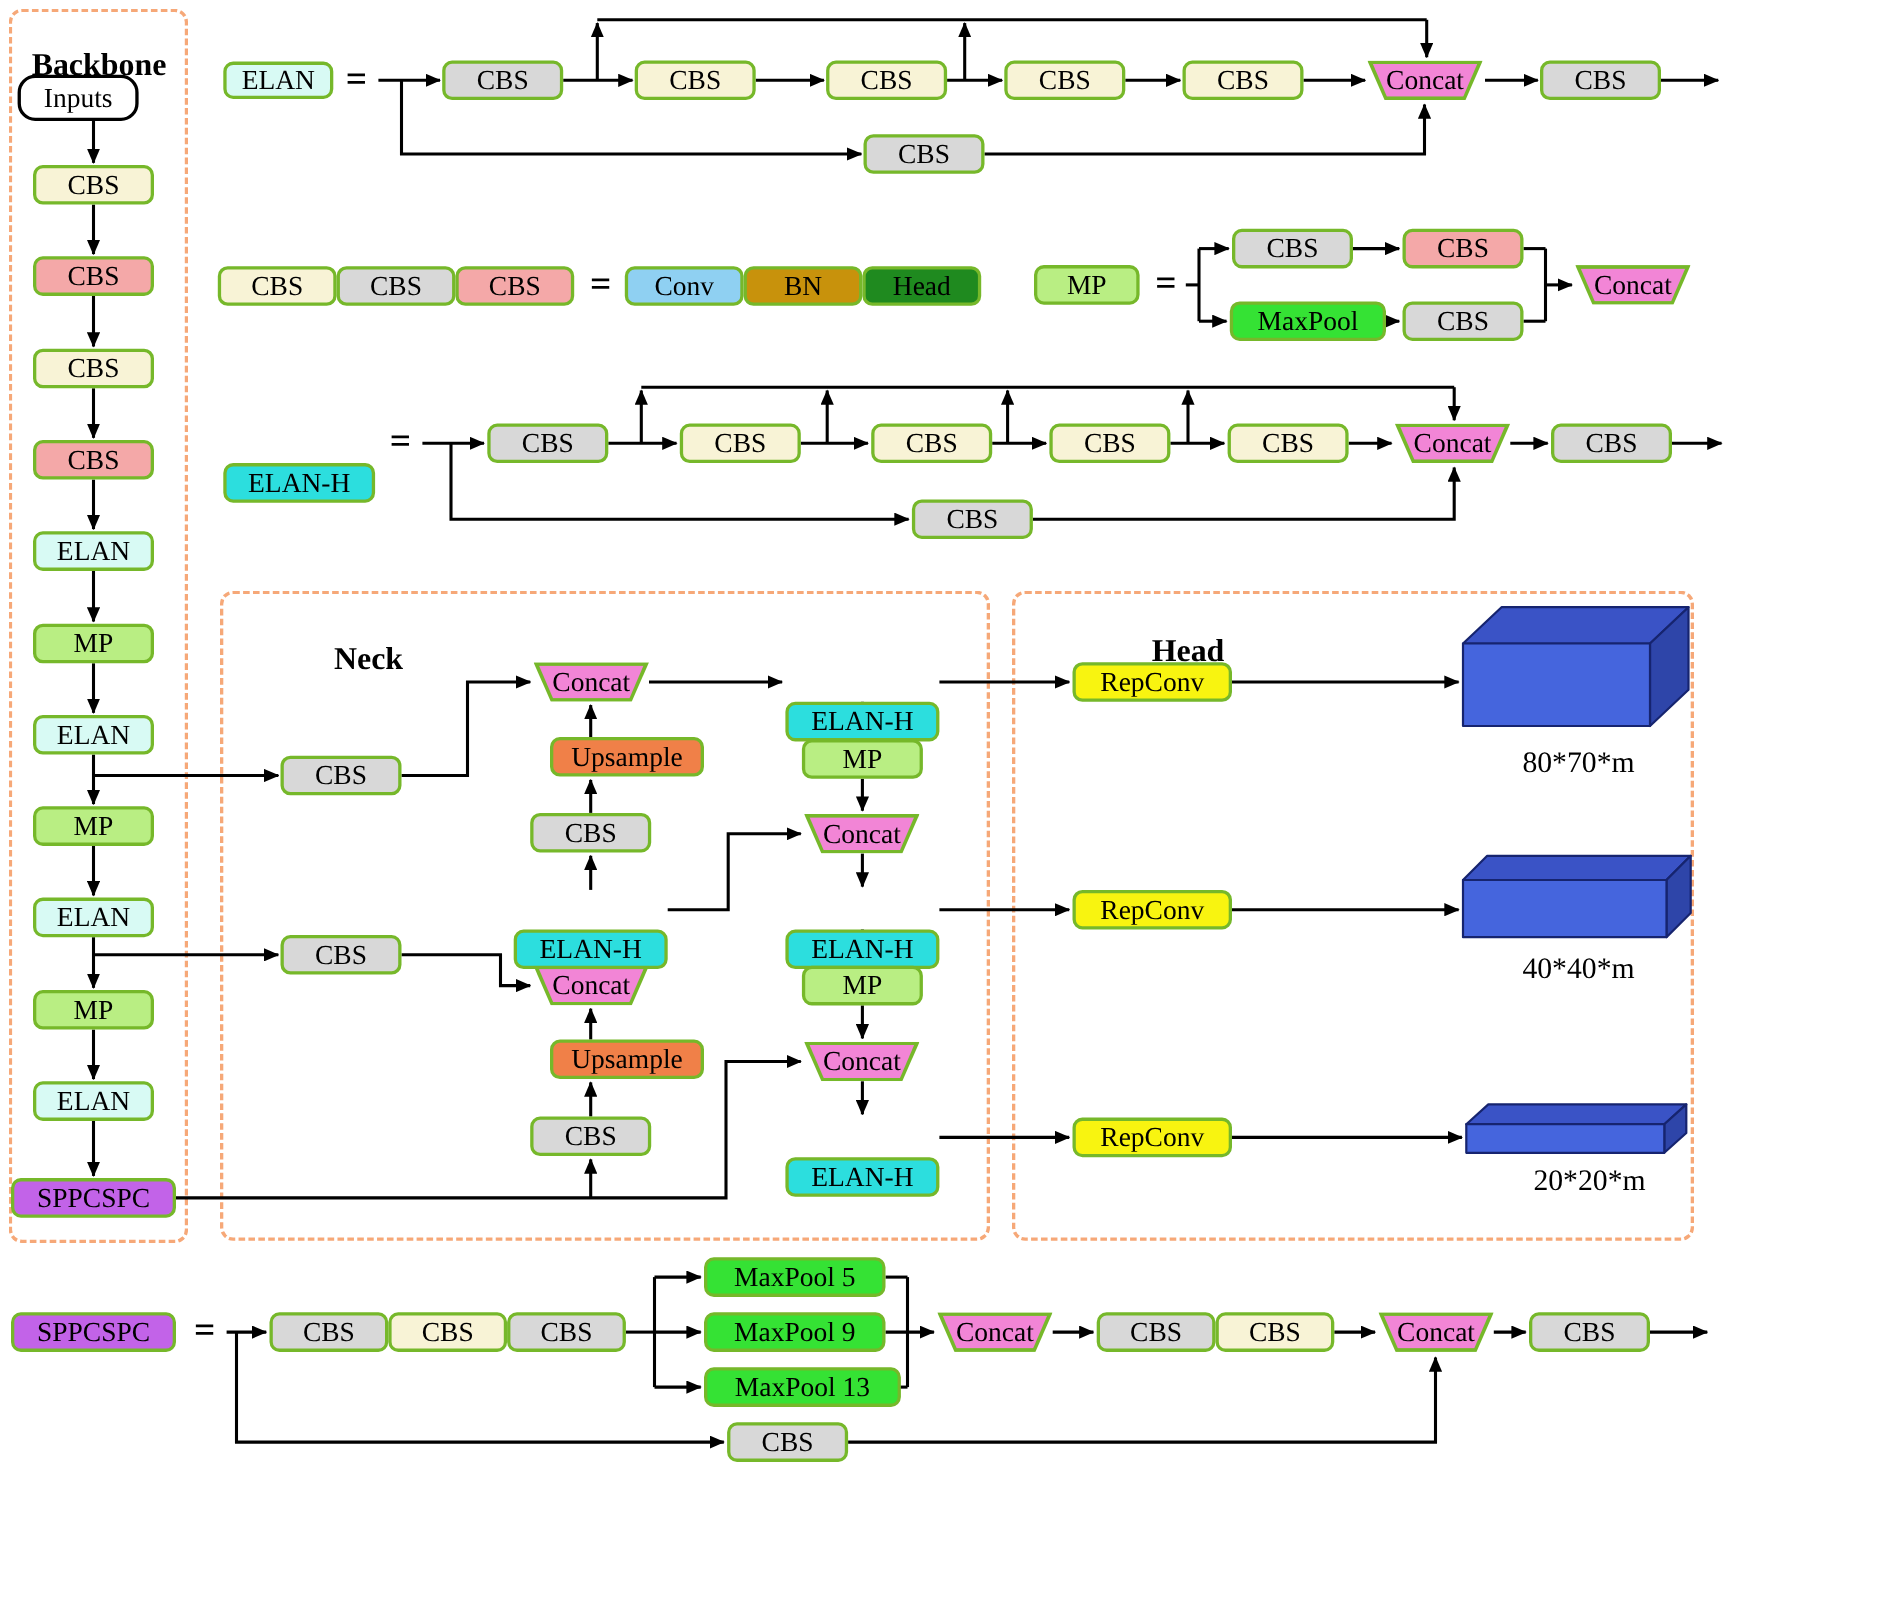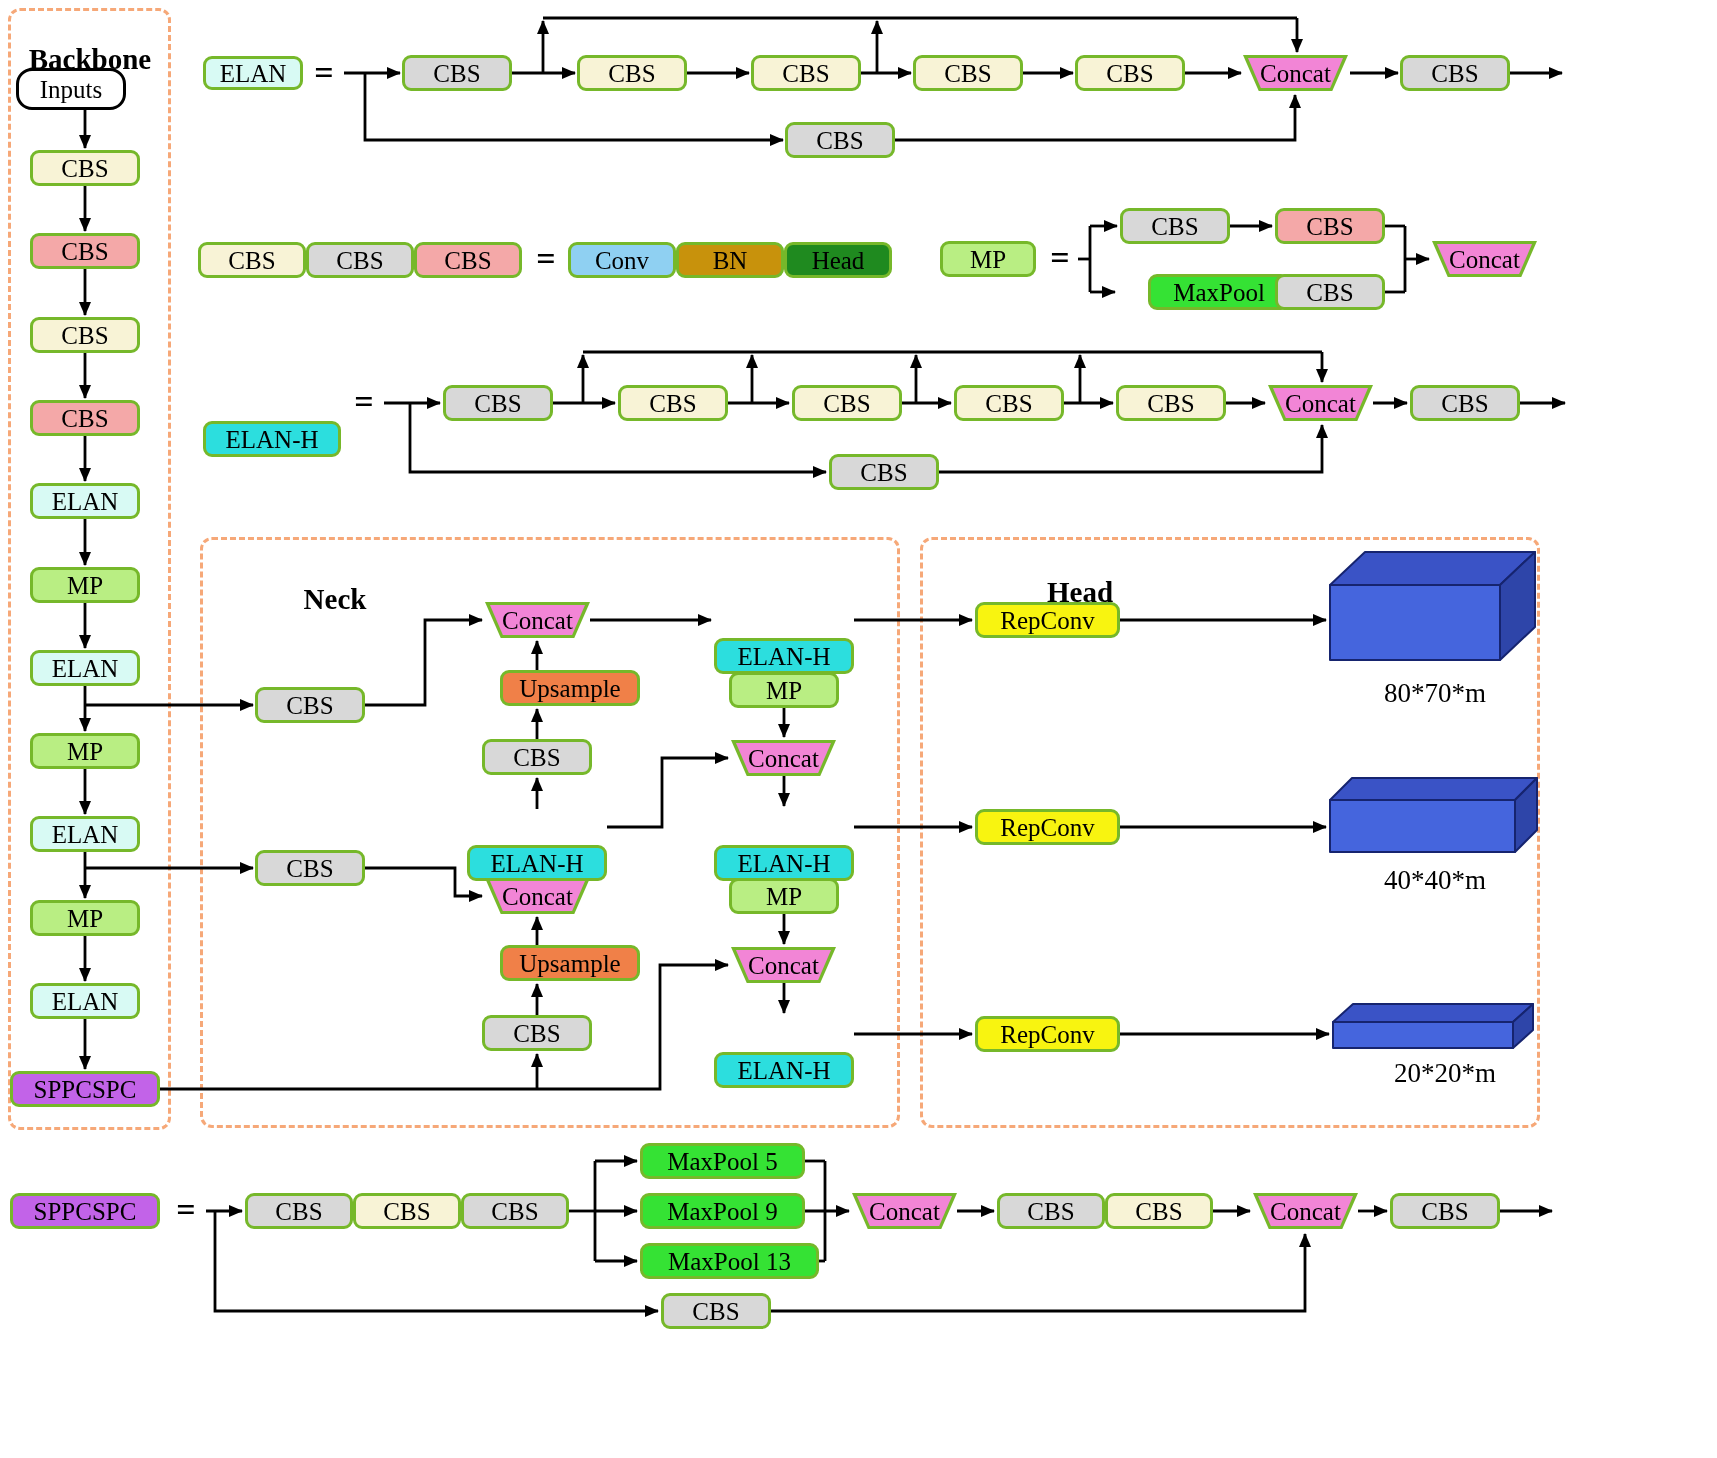--- a/index.html
+++ b/index.html
@@ -204,21 +204,21 @@
   <div class="n pinkbox" style="left:414px;top:242px;width:108px;height:36px;">CBS</div>
   <div class="eq" style="left:528px;top:240px;">=</div>
   <div class="n bluebox" style="left:568px;top:242px;width:108px;height:36px;">Conv</div>
   <div class="n bnbox" style="left:676px;top:242px;width:108px;height:36px;">BN</div>
   <div class="n silubox" style="left:784px;top:242px;width:108px;height:36px;">Head</div>
 
   <div class="n mpbox" style="left:940px;top:241px;width:96px;height:36px;">MP</div>
   <div class="eq" style="left:1042px;top:239px;">=</div>
   <div class="n gray" style="left:1120px;top:208px;width:110px;height:36px;">CBS</div>
   <div class="n pinkbox" style="left:1275px;top:208px;width:110px;height:36px;">CBS</div>
-  <div class="n greenbox" style="left:1148px;top:274px;width:142px;height:36px;">MaxPool</div>
+  <div class="n greenbox" style="left:1118px;top:274px;width:142px;height:36px;">MaxPool</div>
   <div class="n gray" style="left:1275px;top:274px;width:110px;height:36px;">CBS</div>
   <div class="trap" style="left:1432px;top:241px;width:105px;height:36px;">
     <div class="trap-i">Concat</div>
   </div>
 
   <div class="n cyan" style="left:203px;top:385px;width:138px;height:36px;">ELAN-H</div>
   <div class="eq" style="left:346px;top:383px;">=</div>
   <div class="n gray" style="left:443px;top:385px;width:110px;height:36px;">CBS</div>
   <div class="n cream" style="left:618px;top:385px;width:110px;height:36px;">CBS</div>
   <div class="n cream" style="left:792px;top:385px;width:110px;height:36px;">CBS</div>

